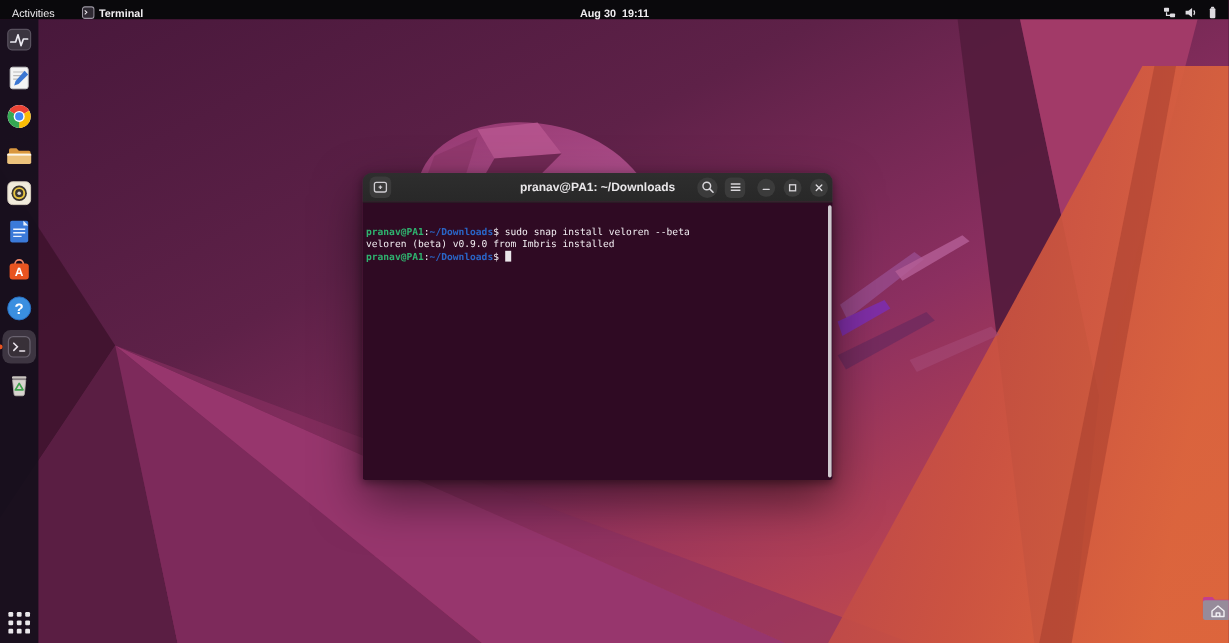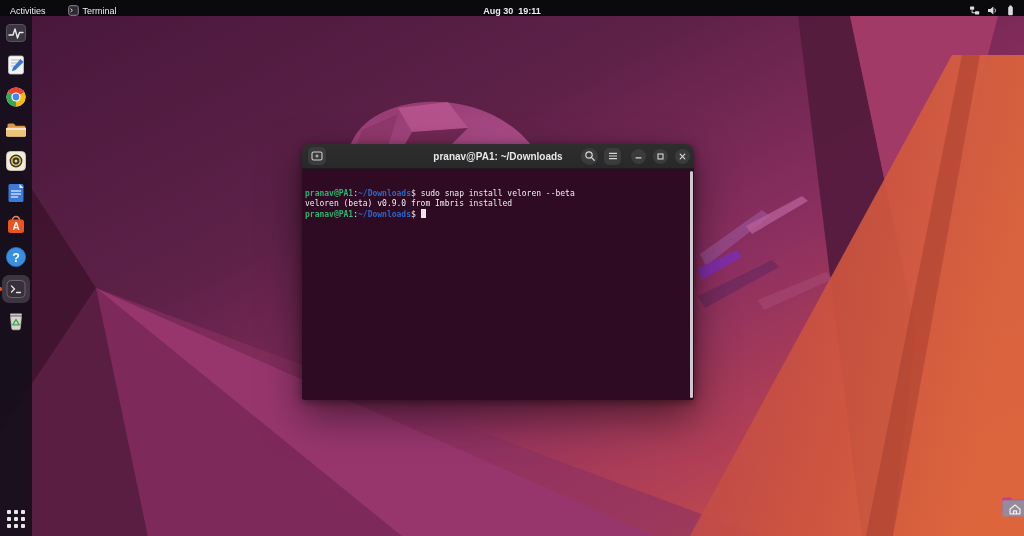--- a/index.html
+++ b/index.html
@@ -11,21 +11,21 @@
   svg{display:block}
   
   .wp{position:absolute;inset:0;z-index:0;}
   
   .topbar{
     position:absolute;top:0;left:0;width:1024px;height:16px;z-index:40;
     background:#0a090c;color:#efedf0;font-size:9px;
     display:flex;align-items:flex-end;
   }
   .tb-activities{margin-left:10px;cursor:pointer;}
-  .tb-appgroup{margin-left:22px;display:flex;align-items:center;gap:4px;font-weight:400;cursor:pointer;}
+  .tb-appgroup{margin-left:22px;display:flex;align-items:center;gap:4px;font-weight:700;cursor:pointer;}
   .tb-clock{position:absolute;left:0;right:0;text-align:center;font-weight:600;white-space:pre;pointer-events:none;}
   .tb-right{margin-left:auto;margin-right:8px;display:flex;align-items:center;gap:7px;z-index:2;}
   
   .dock{
     position:absolute;top:16px;left:0;width:32px;height:520px;z-index:30;
     background:rgba(22,15,28,.93);
     display:flex;flex-direction:column;align-items:center;
     padding-top:6px;box-sizing:border-box;gap:10px;
   }
   .dock-item{position:relative;width:22px;height:22px;flex:0 0 auto;cursor:pointer;}

